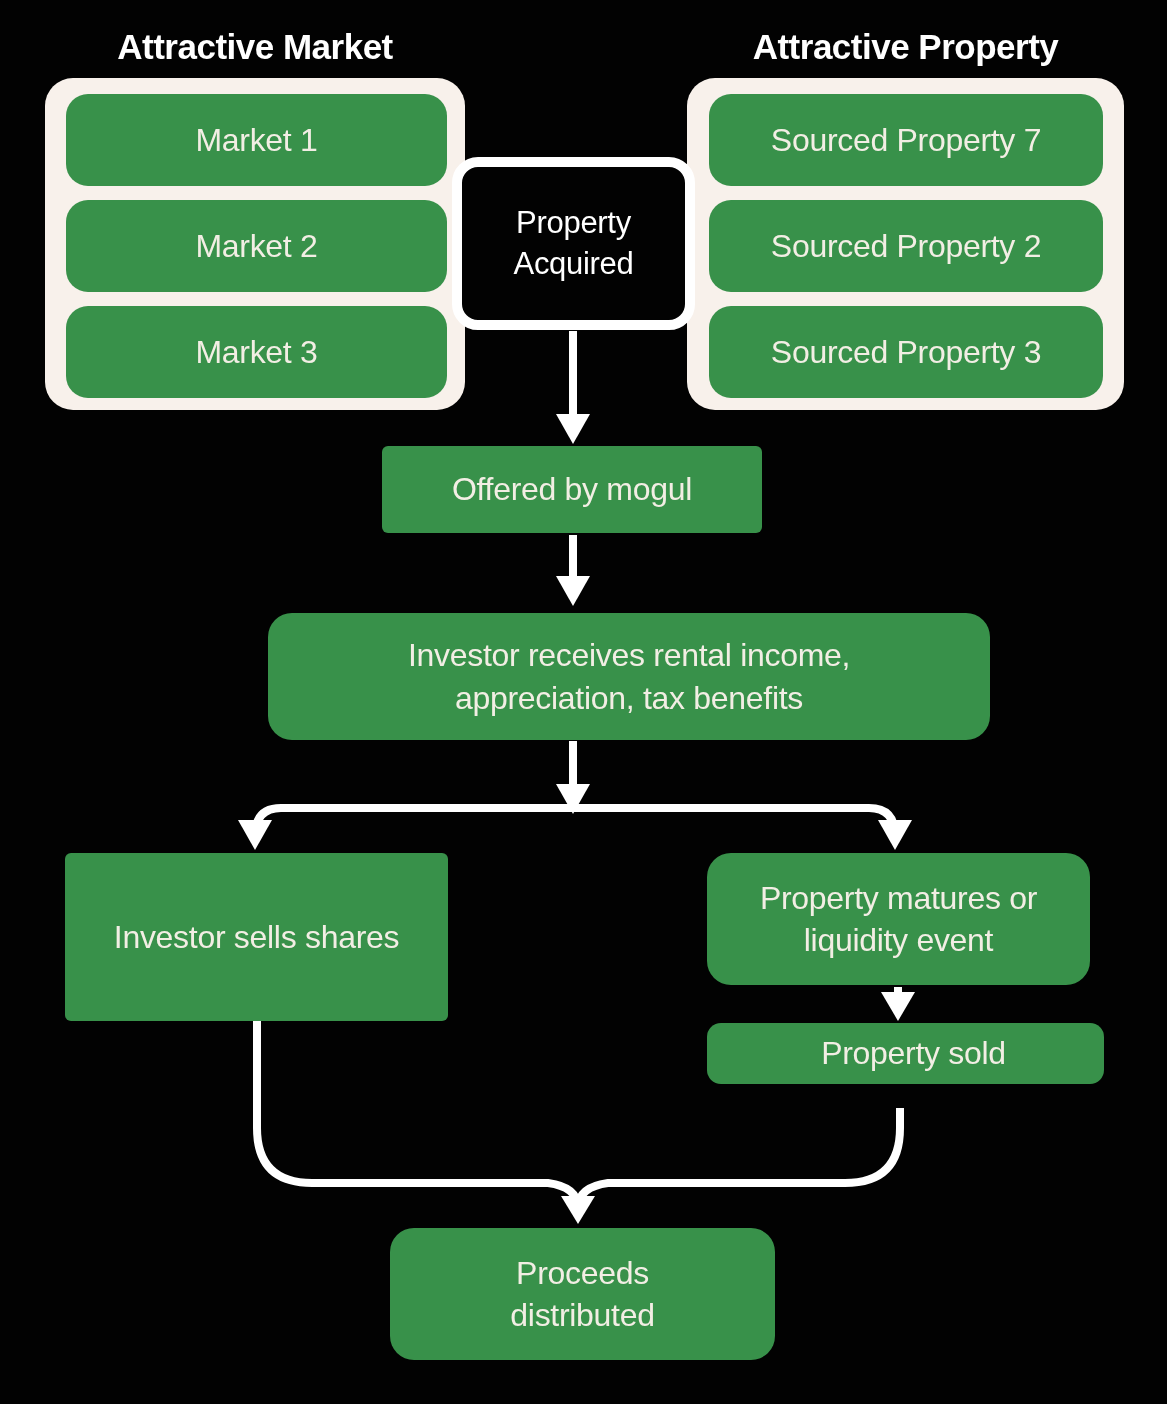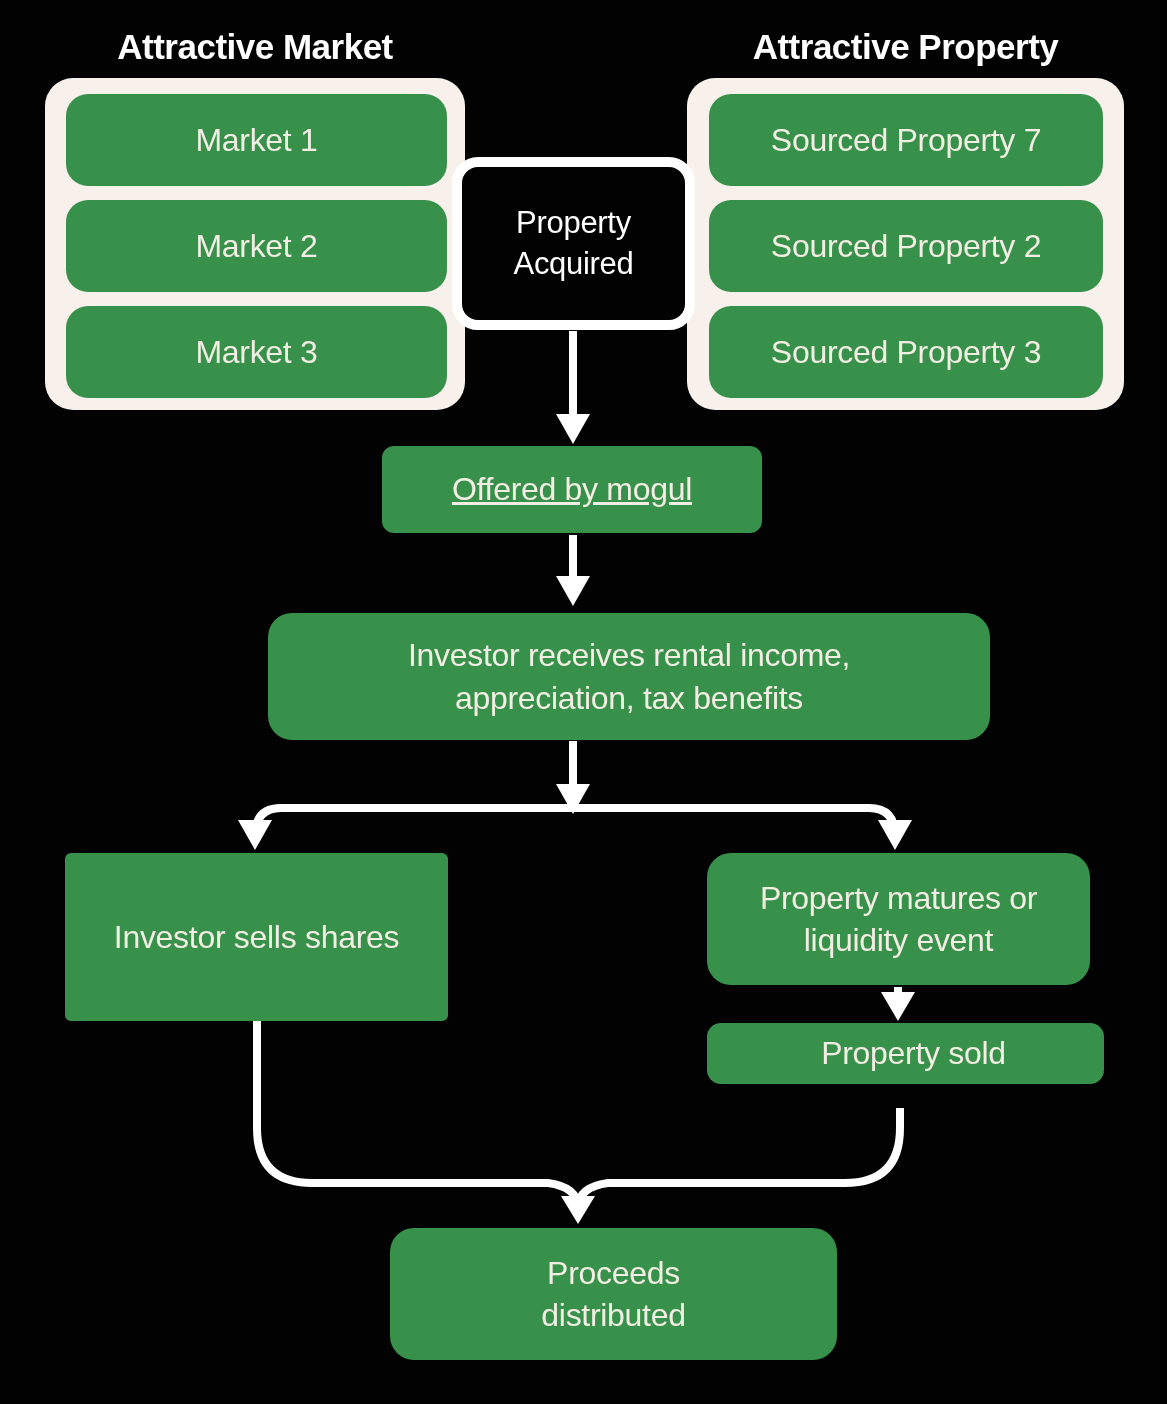--- a/index.html
+++ b/index.html
@@ -126,28 +126,28 @@
 
     <path class="line" d="M257 986 V1128 Q257 1183 312 1183 L548 1183 Q578 1187 578 1208"></path>
 
     <path class="line" d="M900 1108 V1128 Q900 1183 845 1183 L608 1183 Q578 1187 578 1208"></path>
     <path class="head" d="M561 1196 L595 1196 L578 1224 Z"></path>
   </svg>
 
   <div class="node node-acquired" style="left:452px; top:157px; width:223px; height:153px;">Property
 Acquired</div>
 
-  <div class="node" style="left:382px; top:446px; width:380px; height:87px; border-radius:12px;text-decoration:underline;">Offered by mogul</div>
+  <div class="node" style="left:382px; top:446px; width:380px; height:87px; border-radius:6px;">Offered by mogul</div>
 
   <div class="node" style="left:268px; top:613px; width:722px; height:127px; border-radius:24px;">Investor receives rental income,
 appreciation, tax benefits</div>
 
   <div class="node" style="left:65px; top:853px; width:383px; height:168px; border-radius:6px;">Investor sells shares</div>
 
   <div class="node" style="left:707px; top:853px; width:383px; height:132px; border-radius:24px;">Property matures or
 liquidity event</div>
 
   <div class="node" style="left:707px; top:1023px; width:381px; height:61px; border-radius:14px;padding-left:16px;">Property sold</div>
 
-  <div class="node" style="left:390px; top:1228px; width:447px; height:132px; border-radius:24px;">Proceeds
+  <div class="node" style="left:390px; top:1228px; width:385px; height:132px; border-radius:24px;">Proceeds
 distributed</div>
 
 </div>
 
 </body></html>

